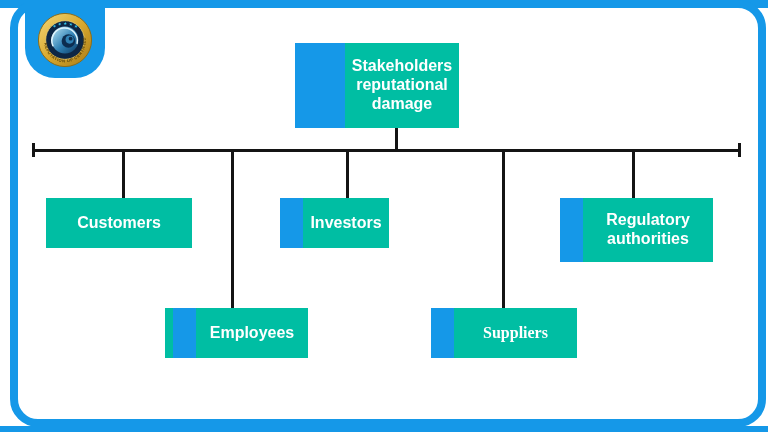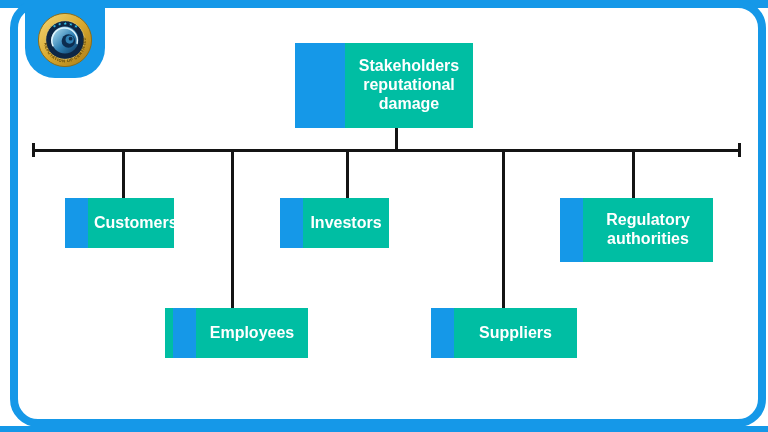--- a/index.html
+++ b/index.html
@@ -41,26 +41,26 @@
   .node{
     position:absolute;display:flex;align-items:stretch;
     background:#00BEA3;
   }
   .node .strip{width:23px;background:#1598E8;flex:0 0 auto;}
   .node .label{
     flex:1;display:flex;align-items:center;justify-content:center;
     color:#ffffff;font-weight:700;font-size:16px;line-height:1.18;
     text-align:center;padding:2px 6px;
   }
-  .node-root{left:295px;top:43px;width:178px;height:85px;}
+  .node-root{left:295px;top:43px;width:164px;height:85px;}
   .node-root .strip{width:50px;}
-  .node-customers{left:65px;top:198px;width:109px;height:50px;}
+  .node-customers{left:46px;top:198px;width:146px;height:50px;flex-direction:column;}
   .node-employees{left:165px;top:308px;width:135px;height:50px;padding-left:8px;}
   .node-investors{left:280px;top:198px;width:109px;height:50px;}
-  .node-suppliers{left:431px;top:308px;width:146px;height:50px;}
+  .node-suppliers{left:431px;top:308px;width:146px;height:50px;font-family:Liberation Serif, serif;}
   .node-regulatory{left:560px;top:198px;width:153px;height:64px;justify-content:center;}
 </style>
 </head>
 <body>
 
 <div class="stage">
 
   <div class="top-bar"></div>
   <div class="frame"></div>
   <div class="bottom-bar"></div>

